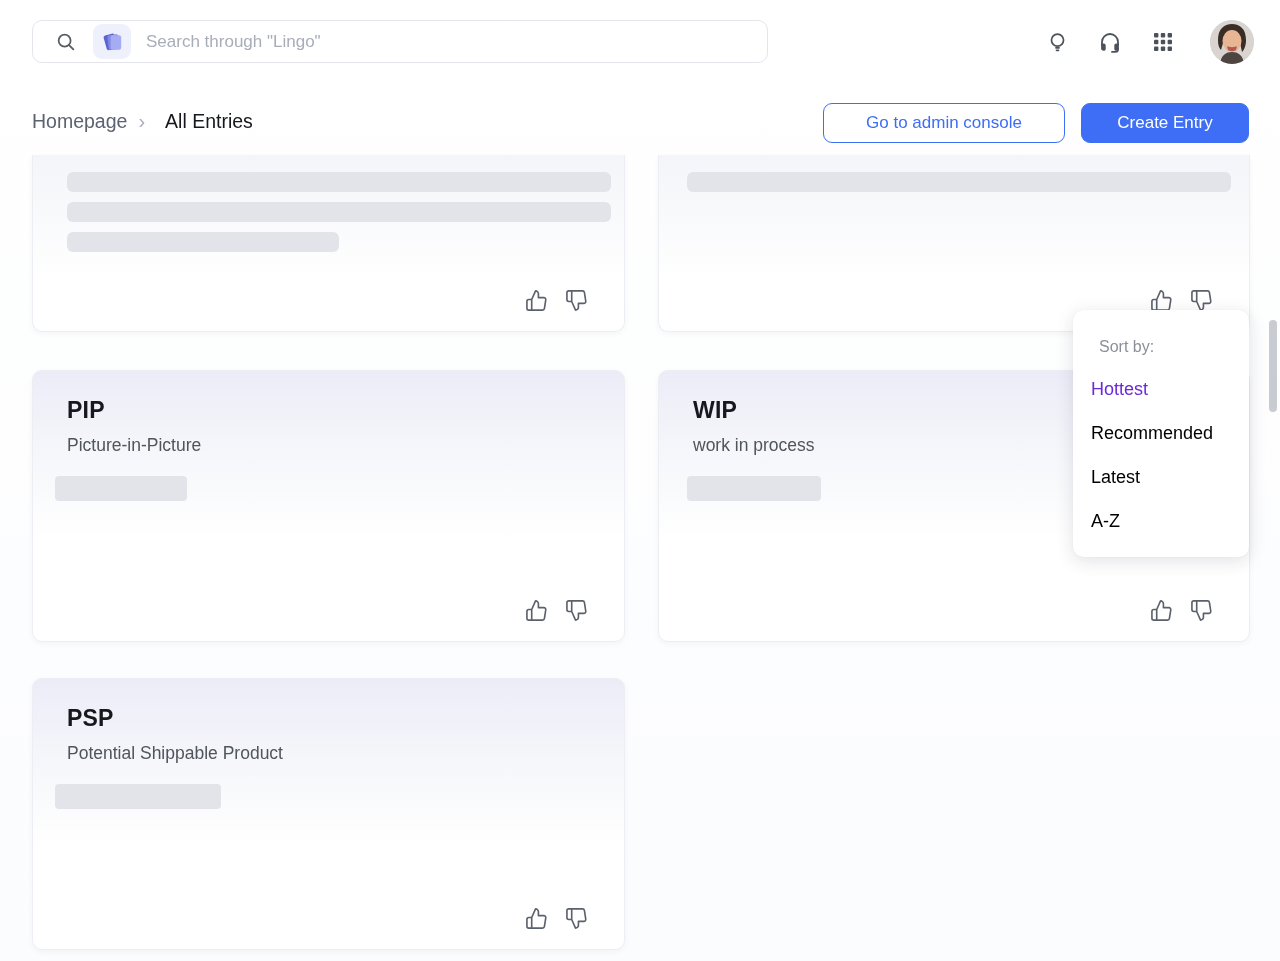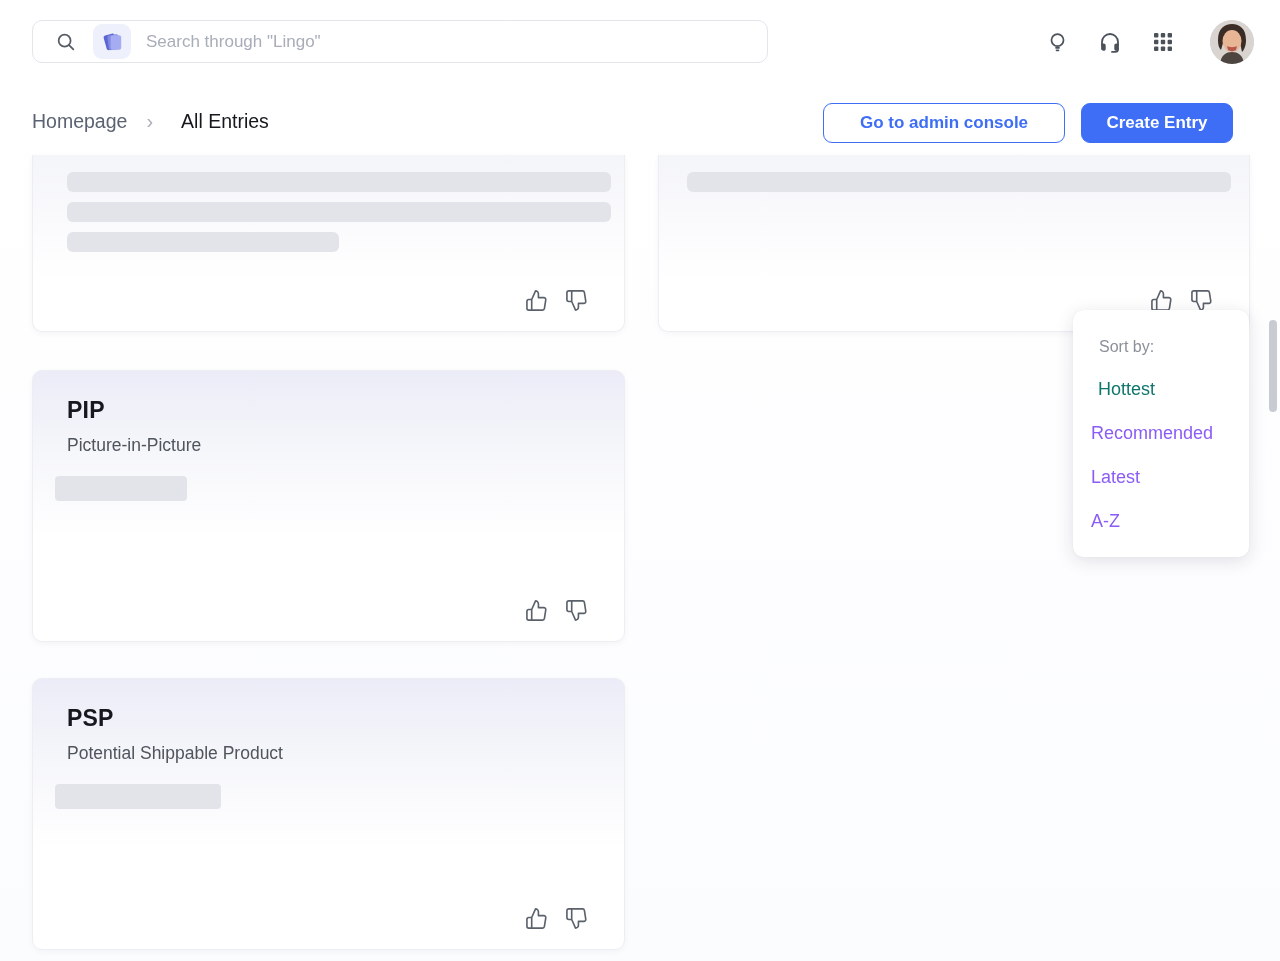--- a/index.html
+++ b/index.html
@@ -33,31 +33,31 @@
 
   .topicons { position:absolute; top:19px; right:26px; height:46px;
     display:flex; align-items:center; gap:29px; }
   .topicon { width:24px; height:24px; display:flex; align-items:center;
     justify-content:center; cursor:pointer; }
   .avatar { width:44px; height:44px; border-radius:50%; overflow:hidden;
     margin-left:6px; cursor:pointer; background:#cfd4da; }
 
   
   .breadcrumb { position:absolute; left:32px; top:110px;
-    display:flex; align-items:center; gap:19px; font-size:19.5px; }
+    display:flex; align-items:center; gap:11px; font-size:19.5px; }
   .crumb-home { color:#5b6271; cursor:pointer; }
   .crumb-sep  { color:#a9aeb8; font-size:20px; line-height:1; padding-bottom:2px; }
   .crumb-cur  { color:#16181d; font-weight:500;margin-left:9px; }
 
   .btn { position:absolute; top:103px; height:40px; border-radius:9px;
-    font-family:"Liberation Sans", sans-serif; font-size:17px; font-weight:700;
+    font-family:"Liberation Sans", sans-serif; font-size:17px; font-weight:400;
     display:flex; align-items:center; justify-content:center; cursor:pointer; }
   .btn-outline { left:823px; width:242px; background:#fff;
     border:1px solid #3d6ef5; color:#3d6ef5; }
-  .btn-primary { left:1081px; width:152px; background:#3d6ef5;
+  .btn-primary { left:1081px; width:168px; background:#3d6ef5;
     border:1px solid #3d6ef5; color:#fff; }
 
   
   .card { position:absolute; border:1px solid #edeef4; border-radius:10px;
     background:linear-gradient(180deg,#ebecf7 0%,#f5f6fa 28%,#ffffff 62%);
     box-shadow:0 2px 6px rgba(23,26,45,0.04); }
   .card.cut { border-top:none; border-radius:0 0 10px 10px;
     background:linear-gradient(180deg,#f4f5f9 0%,#ffffff 72%); }
 
   .card-title { position:absolute; left:34px; top:26px; font-size:23px;
@@ -71,23 +71,23 @@
 
   .votes { position:absolute; right:36px; bottom:19px; display:flex; gap:17px; }
   .vote { width:23px; height:23px; cursor:pointer; display:flex; }
 
   
   .dropdown { position:absolute; left:1073px; top:310px; width:176px; height:247px;
     background:#fff; border-radius:10px; padding:27px 18px 0;
     box-shadow:0 4px 18px rgba(30,34,60,.13), 0 0 1px rgba(30,34,60,.10);
     z-index:5; }
   .dd-label { font-size:16px; color:#8b9099; line-height:19px;margin-left:8px; }
-  .dd-item { font-size:18px; color:#8b5cf6; line-height:21px; margin-top:23px;
+  .dd-item { font-size:18px; color:#000000; line-height:21px; margin-top:23px;
     cursor:pointer; }
-  .dd-item.selected { color:#0f766e;margin-left:7px; }
+  .dd-item.selected { color:#6d28d9; }
 
   
   .scroll-thumb { position:absolute; right:3px; top:320px; width:8px; height:92px;
     border-radius:4px; background:#c9cbd3; z-index:10; cursor:grab; }
 
   svg { display:block; }
 </style>
 </head>
 <body>
 
@@ -210,20 +210,39 @@
       <span class="vote">
         <svg width="23" height="23" viewBox="0 0 24 24" fill="none" stroke="#5b616b" stroke-width="1.7" stroke-linejoin="round">
             <g transform="scale(1,-1) translate(0,-24)">
               <path d="M14 9V5a3 3 0 0 0-3-3l-4 9v11h11.28a2 2 0 0 0 2-1.7l1.38-9a2 2 0 0 0-2-2.3zM7 22H4a2 2 0 0 1-2-2v-7a2 2 0 0 1 2-2h3"></path>
             </g>
           </svg>
       </span>
     </div>
   </div>
 
+  <div class="card" style="left:658px; top:370px; width:592px; height:272px;">
+    <div class="card-title">WIP</div>
+    <div class="card-sub">work in process</div>
+    <div class="sk fat" style="left:28px; top:105px; width:134px;"></div>
+    <div class="votes">
+      <span class="vote">
+        <svg width="23" height="23" viewBox="0 0 24 24" fill="none" stroke="#5b616b" stroke-width="1.7" stroke-linejoin="round">
+            <path d="M14 9V5a3 3 0 0 0-3-3l-4 9v11h11.28a2 2 0 0 0 2-1.7l1.38-9a2 2 0 0 0-2-2.3zM7 22H4a2 2 0 0 1-2-2v-7a2 2 0 0 1 2-2h3"></path>
+          </svg>
+      </span>
+      <span class="vote">
+        <svg width="23" height="23" viewBox="0 0 24 24" fill="none" stroke="#5b616b" stroke-width="1.7" stroke-linejoin="round">
+            <g transform="scale(1,-1) translate(0,-24)">
+              <path d="M14 9V5a3 3 0 0 0-3-3l-4 9v11h11.28a2 2 0 0 0 2-1.7l1.38-9a2 2 0 0 0-2-2.3zM7 22H4a2 2 0 0 1-2-2v-7a2 2 0 0 1 2-2h3"></path>
+            </g>
+          </svg>
+      </span>
+    </div>
+  </div>
 
   <div class="card" style="left:32px; top:678px; width:593px; height:272px;">
     <div class="card-title">PSP</div>
     <div class="card-sub">Potential Shippable Product</div>
     <div class="sk fat" style="left:22px; top:105px; width:166px;"></div>
     <div class="votes">
       <span class="vote">
         <svg width="23" height="23" viewBox="0 0 24 24" fill="none" stroke="#5b616b" stroke-width="1.7" stroke-linejoin="round">
             <path d="M14 9V5a3 3 0 0 0-3-3l-4 9v11h11.28a2 2 0 0 0 2-1.7l1.38-9a2 2 0 0 0-2-2.3zM7 22H4a2 2 0 0 1-2-2v-7a2 2 0 0 1 2-2h3"></path>
           </svg>

